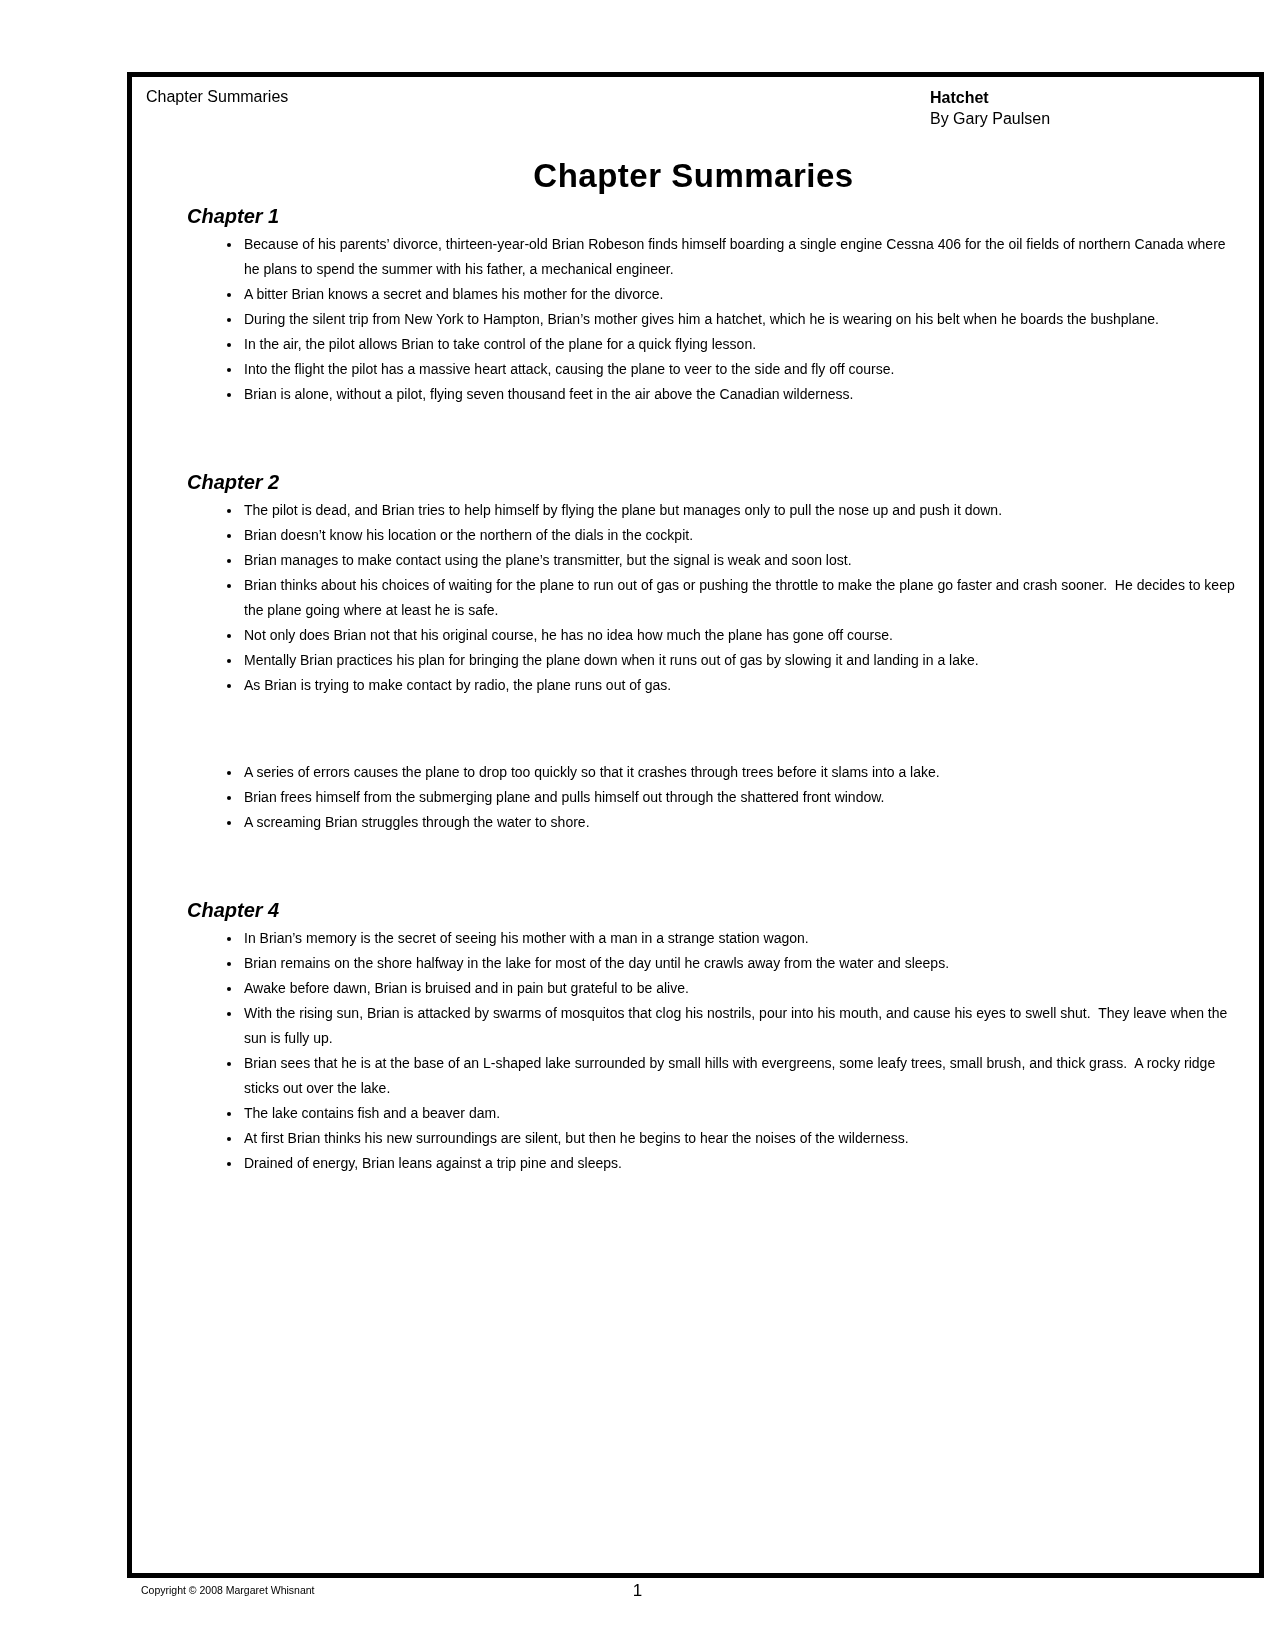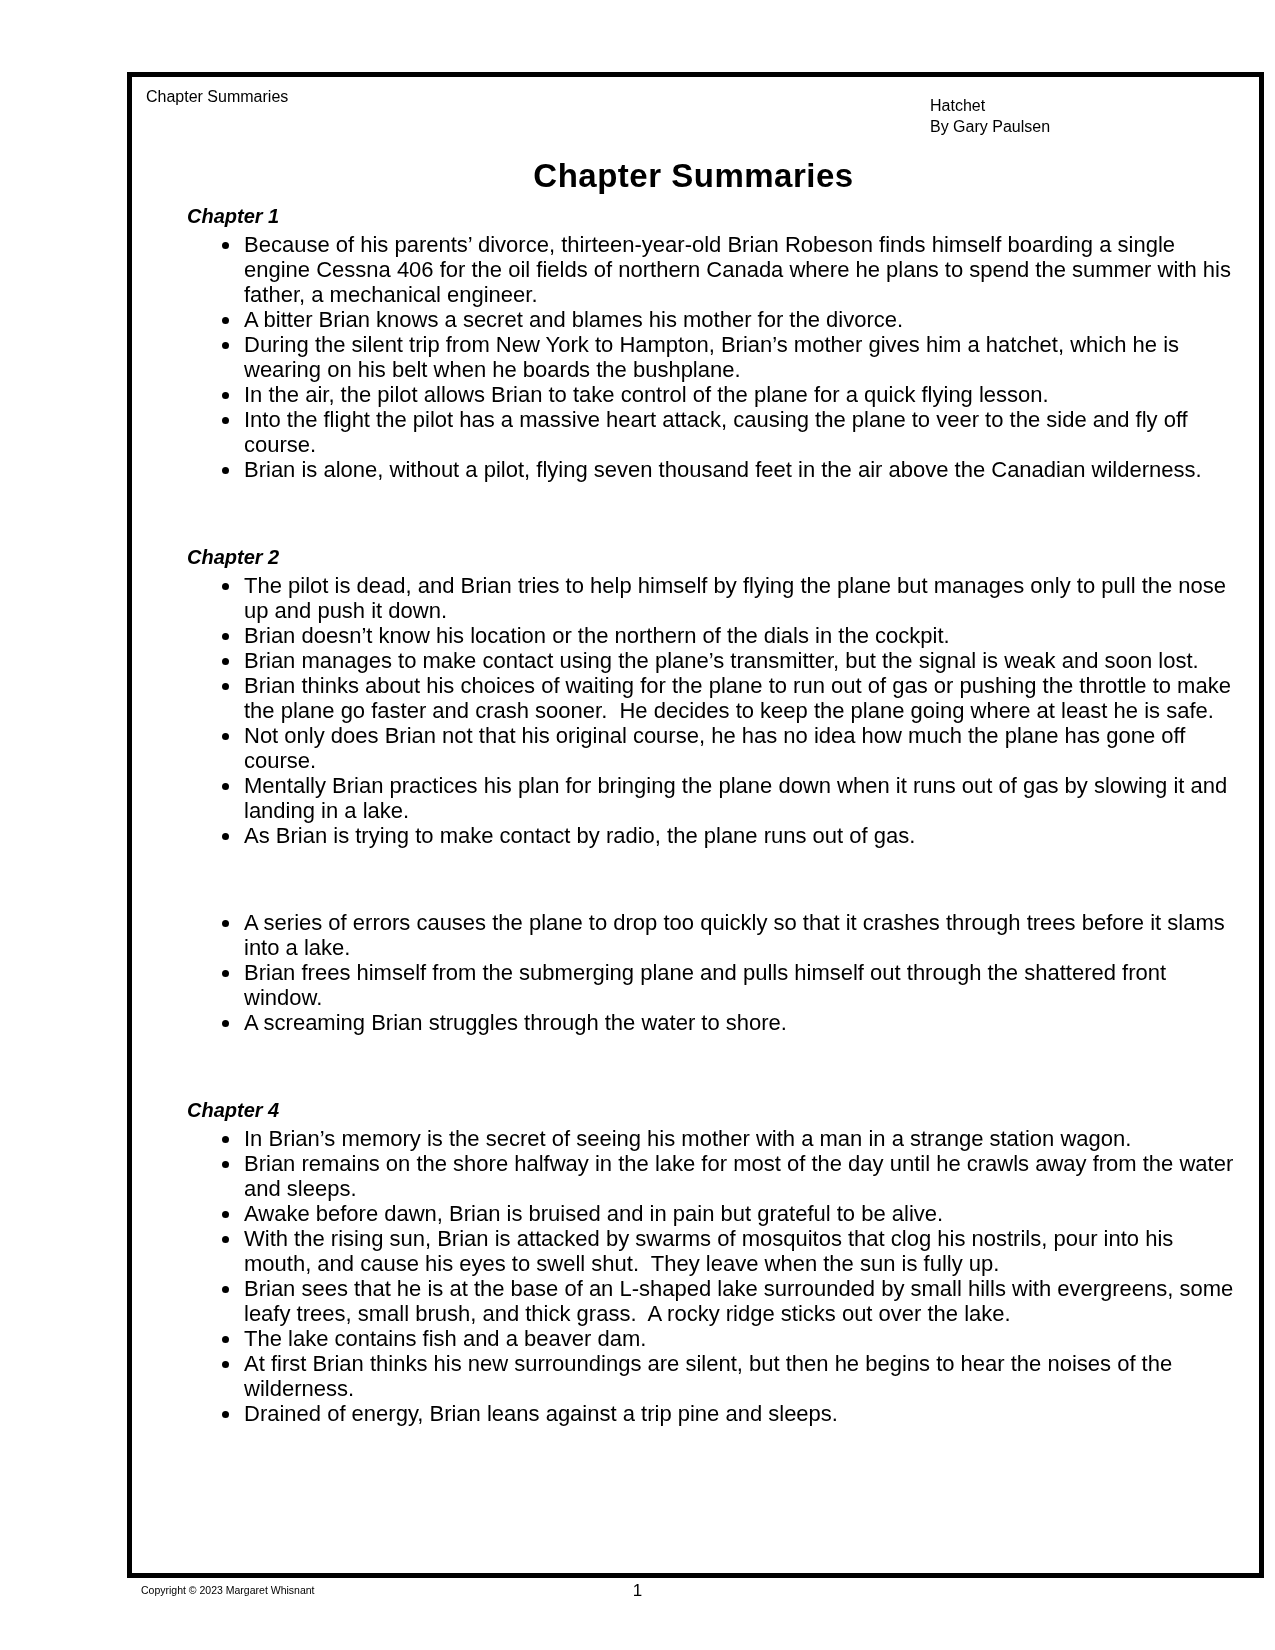--- a/index.html
+++ b/index.html
@@ -37,21 +37,21 @@
     font-size: 16px;
     line-height: 20px;
   }
   .header-right {
     position: absolute;
     left: 786px;
     top: 2px;
     font-size: 16px;
     line-height: 21px;
   }
-  .header-book { font-weight: normal; margin-top: 8px; }
+  .header-book { font-weight: bold; }
   .doc-title {
     text-align: center;
     font-size: 33px;
     font-weight: bold;
     margin-top: 24px;
     letter-spacing: 0.5px;
   }
   .chapters { margin-top: 8px; margin-left: 43px; }
   .chapter { margin-top: 62px; }
   .chapter:first-child { margin-top: 6px; }
@@ -60,21 +60,21 @@
     font-weight: bold;
     line-height: 26px;
   }
   .chapter-heading.italic { font-style: italic; }
   .chapter ul {
     margin: 3px 0 0 0;
     padding-left: 55px;
     list-style: disc outside;
   }
   .chapter li {
-    font-size: 22px;
+    font-size: 14px;
     line-height: 25px;
     white-space: pre-wrap;
     padding-left: 2px;
   }
   .footer-copyright {
     position: absolute;
     left: 141px;
     top: 1584px;
     font-size: 10.5px;
     line-height: 13px;
@@ -145,15 +145,15 @@
             <li>Brian sees that he is at the base of an L-shaped lake surrounded by small hills with evergreens, some leafy trees, small brush, and thick grass.  A rocky ridge sticks out over the lake.</li>
             <li>The lake contains fish and a beaver dam.</li>
             <li>At first Brian thinks his new surroundings are silent, but then he begins to hear the noises of the wilderness.</li>
             <li>Drained of energy, Brian leans against a trip pine and sleeps.</li>
           </ul>
         </section>
       </div>
 
   </div>
 
-  <div class="footer-copyright">Copyright © 2023 Margaret Whisnant</div>
+  <div class="footer-copyright">Copyright © 2008 Margaret Whisnant</div>
   <div class="footer-page-number">1</div>
 </div>
 
 </body></html>

